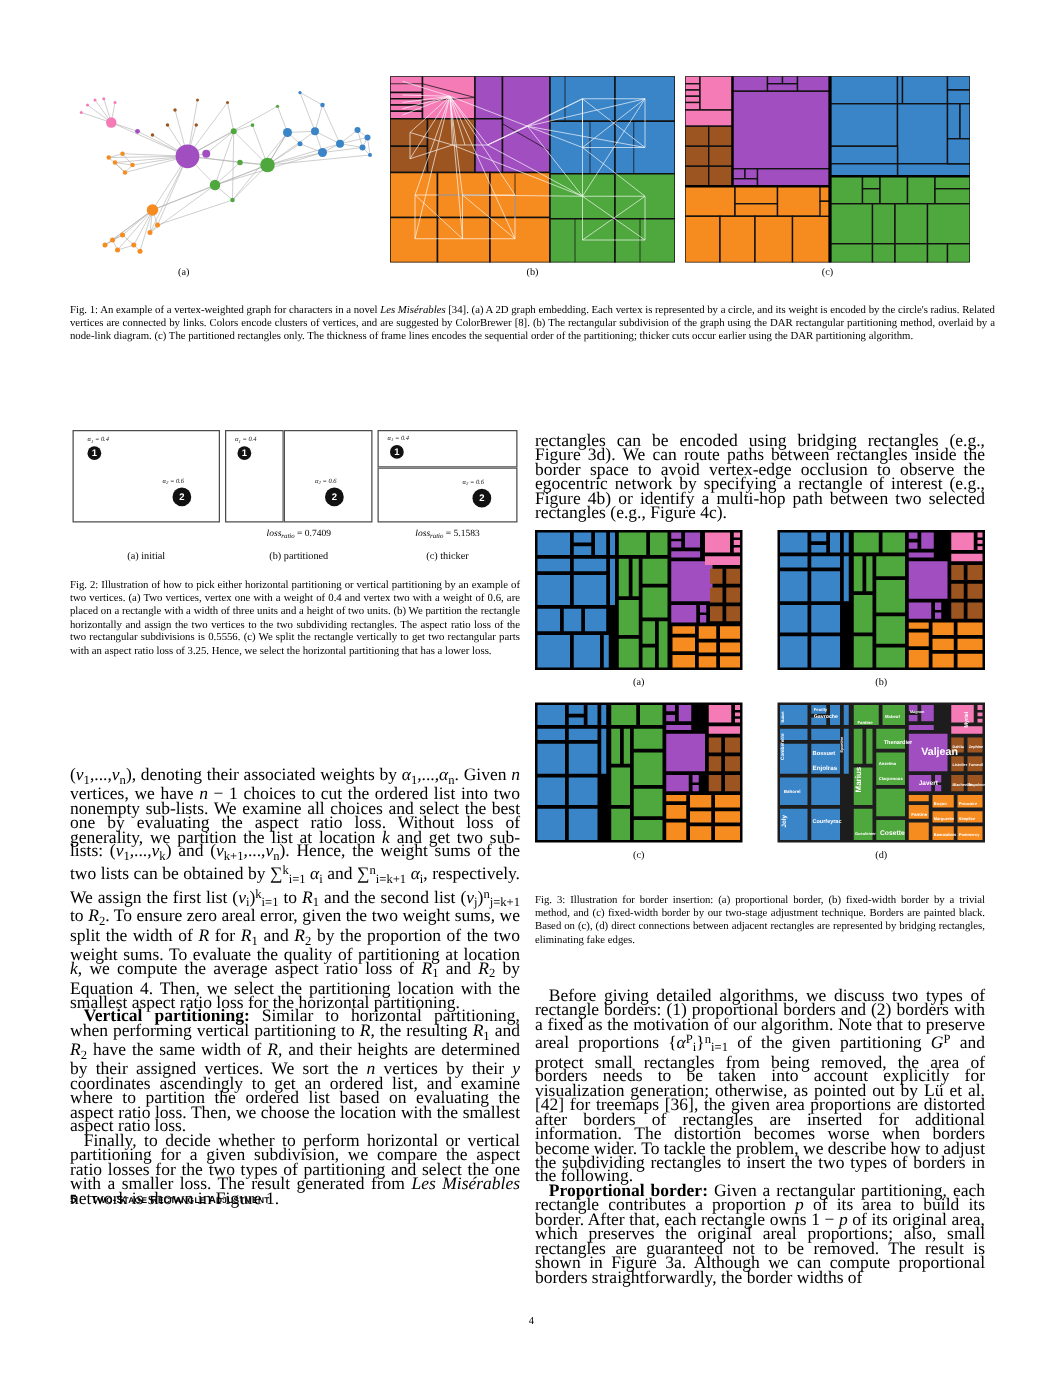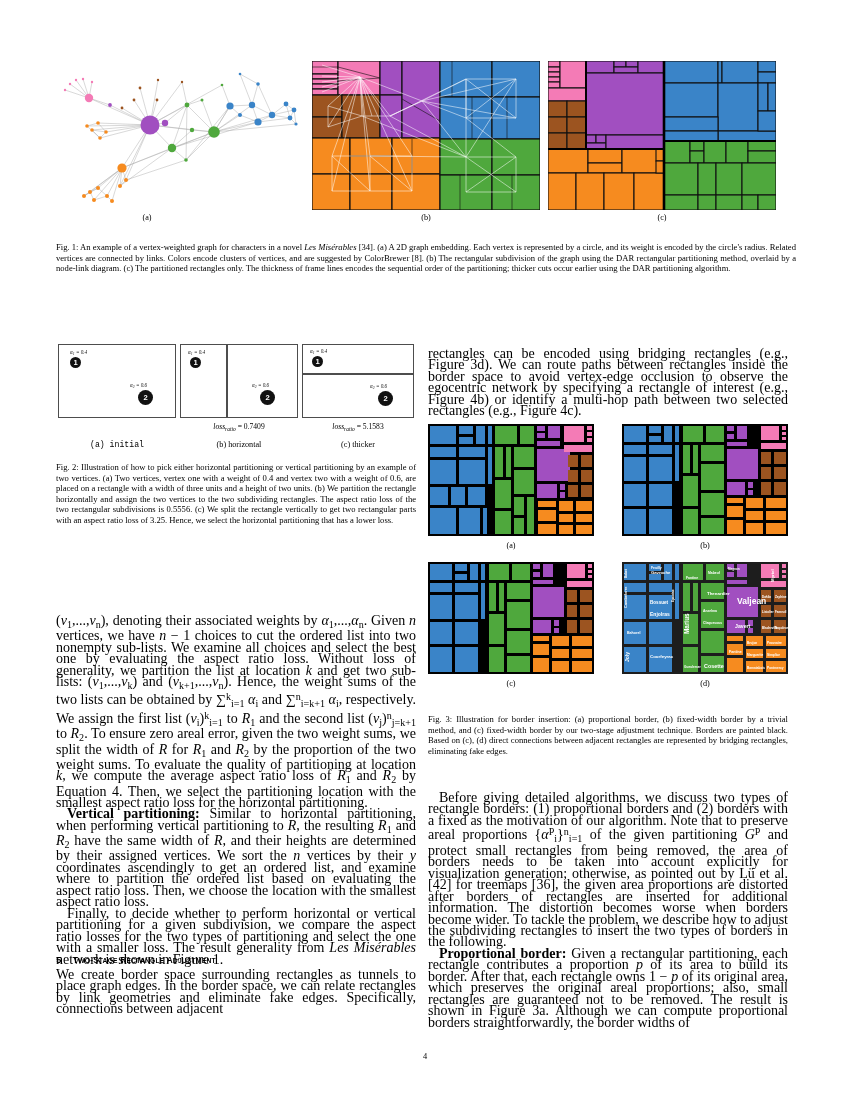--- a/index.html
+++ b/index.html
@@ -297,40 +297,37 @@
       <div class="f2w" style="left:68px;top:39px;">
         <span class="mi">α</span><span class="sub">2</span> <span>= 0.6</span>
       </div>
       <div class="f2dot" style="left:76px;top:47px;width:15px;height:15px;">2</div>
       <div class="f2loss" style="left:0;top:78px;width:112px;">
         <span class="mi">loss</span><span class="sub mi">ratio</span>
         <span style="font-style:normal">= 5.1583</span>
       </div>
     </div>
 
-    <div class="sublabel" style="left:2px;top:96px;width:118px;font-family:Liberation Mono, monospace;">(a) initial</div>
-    <div class="sublabel" style="left:124px;top:96px;width:118px;">(b) horizontal</div>
+    <div class="sublabel" style="left:2px;top:96px;width:118px;">(a) initial</div>
+    <div class="sublabel" style="left:124px;top:96px;width:118px;">(b) partitioned</div>
     <div class="sublabel" style="left:246px;top:96px;width:112px;">(c) thicker</div>
   </div>
 
   <div class="cap" style="position:absolute;left:56px;top:462px;width:360px;">Fig. 2: Illustration of how to pick either horizontal partitioning or vertical partitioning by an example of two vertices. (a) Two vertices, vertex one with a weight of 0.4 and vertex two with a weight of 0.6, are placed on a rectangle with a width of three units and a height of two units. (b) We partition the rectangle horizontally and assign the two vertices to the two subdividing rectangles. The aspect ratio loss of the two rectangular subdivisions is 0.5556. (c) We split the rectangle vertically to get two rectangular parts with an aspect ratio loss of 3.25. Hence, we select the horizontal partitioning that has a lower loss.</div>
 
   <div class="col colL" id="bodyLeft" style="top:615px;">
       <p class="noind"><span>(</span><i>v</i><span class="sub">1</span><span>,...,</span><i>v</i><span class="sub">n</span><span>), denoting their associated weights by </span><i>α</i><span class="sub">1</span><span>,...,</span><i>α</i><span class="sub">n</span><span>. Given </span><i>n</i><span> vertices, we have </span><i>n</i><span> − 1 choices to cut the ordered list into two nonempty sub-lists. We examine all choices and select the best one by evaluating the aspect ratio loss. Without loss of generality, we partition the list at location </span><i>k</i><span> and get two sub-lists: (</span><i>v</i><span class="sub">1</span><span>,...,</span><i>v</i><span class="sub">k</span><span>) and (</span><i>v</i><span class="sub">k+1</span><span>,...,</span><i>v</i><span class="sub">n</span><span>). Hence, the weight sums of the two lists can be obtained by ∑</span><span class="sup">k</span><span class="sub">i=1</span><span> </span><i>α</i><span class="sub">i</span><span> and ∑</span><span class="sup">n</span><span class="sub">i=k+1</span><span> </span><i>α</i><span class="sub">i</span><span>, respectively. We assign the first list (</span><i>v</i><span class="sub">i</span><span>)</span><span class="sup">k</span><span class="sub">i=1</span><span> to </span><i>R</i><span class="sub">1</span><span> and the second list (</span><i>v</i><span class="sub">j</span><span>)</span><span class="sup">n</span><span class="sub">j=k+1</span><span> to </span><i>R</i><span class="sub">2</span><span>. To ensure zero areal error, given the two weight sums, we split the width of </span><i>R</i><span> for </span><i>R</i><span class="sub">1</span><span> and </span><i>R</i><span class="sub">2</span><span> by the proportion of the two weight sums. To evaluate the quality of partitioning at location </span><i>k</i><span>, we compute the average aspect ratio loss of </span><i>R</i><span class="sub">1</span><span> and </span><i>R</i><span class="sub">2</span><span> by Equation 4. Then, we select the partitioning location with the smallest aspect ratio loss for the horizontal partitioning.</span></p>
       <p class=""><b>Vertical partitioning:</b><span> Similar to horizontal partitioning, when performing vertical partitioning to </span><i>R</i><span>, the resulting </span><i>R</i><span class="sub">1</span><span> and </span><i>R</i><span class="sub">2</span><span> have the same width of </span><i>R</i><span>, and their heights are determined by their assigned vertices. We sort the </span><i>n</i><span> vertices by their </span><i>y</i><span> coordinates ascendingly to get an ordered list, and examine where to partition the ordered list based on evaluating the aspect ratio loss. Then, we choose the location with the smallest aspect ratio loss.</span></p>
-      <p class=""><span>Finally, to decide whether to perform horizontal or vertical partitioning for a given subdivision, we compare the aspect ratio losses for the two types of partitioning and select the one with a smaller loss. The result generality from </span><i>Les Misérables</i><span> network is shown in Figure 1.</span></p>
+      <p class=""><span>Finally, to decide whether to perform horizontal or vertical partitioning for a given subdivision, we compare the aspect ratio losses for the two types of partitioning and select the one with a smaller loss. The result generated from </span><i>Les Misérables</i><span> network is shown in Figure 1.</span></p>
     </div>
 
   <div class="sec" style="top:954px;">
     <span class="num">5</span><span class="smallcaps" id="secTitle"><span style="font-size:1em">T</span><span style="font-size:0.82em">W</span><span style="font-size:0.82em">O</span><span style="font-size:1em">-</span><span style="font-size:1em">S</span><span style="font-size:0.82em">T</span><span style="font-size:0.82em">A</span><span style="font-size:0.82em">G</span><span style="font-size:0.82em">E</span> <span style="font-size:1em">R</span><span style="font-size:0.82em">E</span><span style="font-size:0.82em">C</span><span style="font-size:0.82em">T</span><span style="font-size:0.82em">A</span><span style="font-size:0.82em">N</span><span style="font-size:0.82em">G</span><span style="font-size:0.82em">L</span><span style="font-size:0.82em">E</span> <span style="font-size:1em">A</span><span style="font-size:0.82em">D</span><span style="font-size:0.82em">J</span><span style="font-size:0.82em">U</span><span style="font-size:0.82em">S</span><span style="font-size:0.82em">T</span><span style="font-size:0.82em">M</span><span style="font-size:0.82em">E</span><span style="font-size:0.82em">N</span><span style="font-size:0.82em">T</span></span>
   </div>
 
-  <div class="col colL" id="bodyLeft2" style="top:969px;">
-      <p class="noind"><span>We create border space surrounding rectangles as tunnels to place graph edges. In the border space, we can relate rectangles by link geometries and eliminate fake edges. Specifically, connections between adjacent</span></p>
-    </div>
 
   <div class="col colR" id="bodyRightTop" style="top:348px;">
       <p class="noind"><span>rectangles can be encoded using bridging rectangles (e.g., Figure 3d). We can route paths between rectangles inside the border space to avoid vertex-edge occlusion to observe the egocentric network by specifying a rectangle of interest (e.g., Figure 4b) or identify a multi-hop path between two selected rectangles (e.g., Figure 4c).</span></p>
     </div>
 
   <div class="figbox" style="left:428px;top:424px;width:360px;height:280px;">
 
     <div style="position:absolute;left:0;top:0;width:166px;height:112px;">
       <svg width="166" height="112" viewBox="0 0 166 112" style="background:#000;">
         <g stroke="#000" stroke-width="0">

